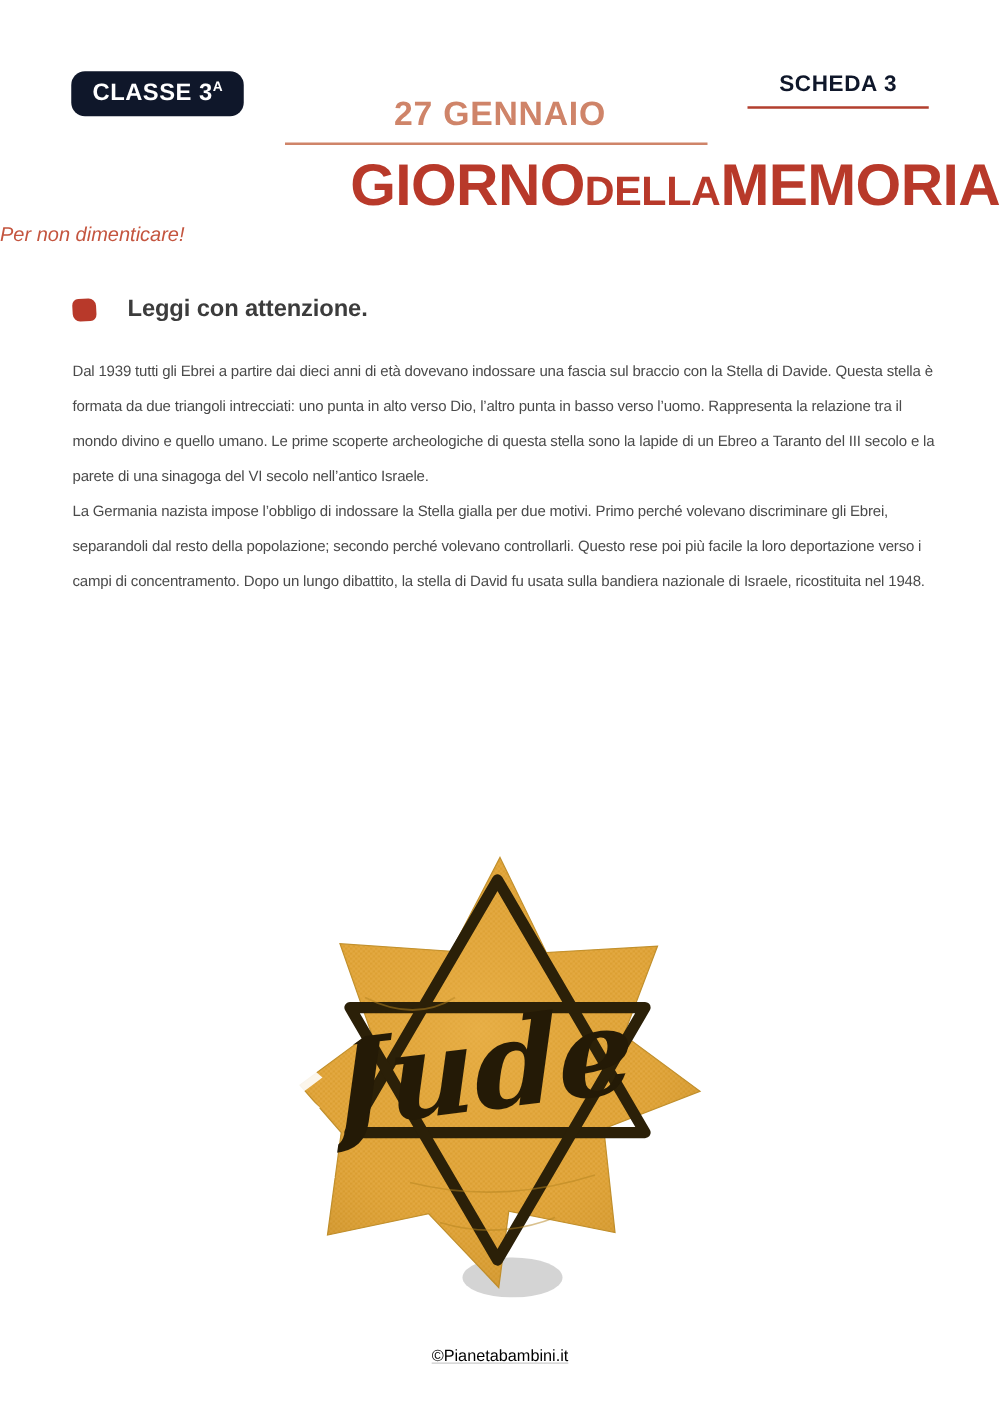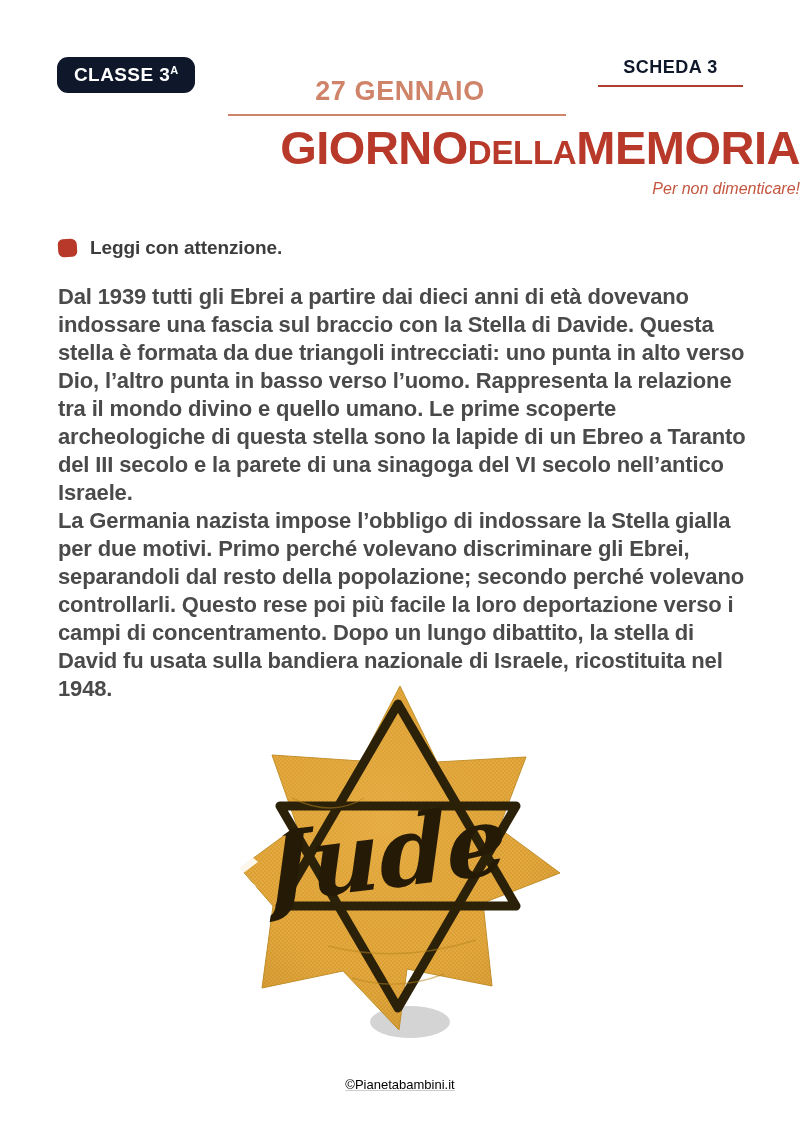--- a/index.html
+++ b/index.html
@@ -107,35 +107,35 @@
     font-size: 33px;
     font-weight: bold;
     letter-spacing: -0.3px;
   }
 
   .subtitle {
     position: absolute;
     top: 181px;
     left: 0;
     width: 800px;
-    text-align: right;
+    text-align: left;
     color: #c4553f;
     font-size: 16px;
     font-style: italic;
     line-height: 1;
   }
 
   
   .instruction {
     position: absolute;
     left: 58px;
     top: 237px;
     display: flex;
     align-items: center;
-    gap: 13px;
+    gap: 25px;
   }
   .bullet-square {
     width: 19px;
     height: 18px;
     background: #b8392a;
     border-radius: 5px 6px 5px 6px;
     transform: rotate(-3deg);
     flex: 0 0 auto;
   }
   .instruction-text {
@@ -144,25 +144,24 @@
     color: #3c3c3c;
     letter-spacing: -0.1px;
   }
 
   
   .body-text {
     position: absolute;
     left: 58px;
     top: 283px;
     width: 700px;
-    font-size: 22px;
+    font-size: 12px;
     line-height: 28px;
     color: #4a4a4a;
     letter-spacing: -0.15px;
-    font-weight: bold;
   }
   .body-text p {
     margin: 0;
   }
 
   
   .star-wrap {
     position: absolute;
     left: 232px;
     top: 678px;

